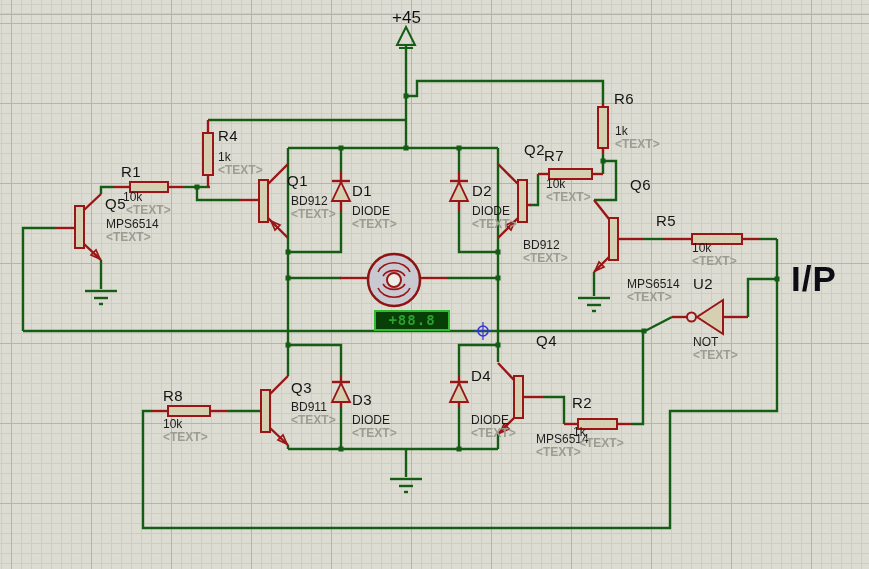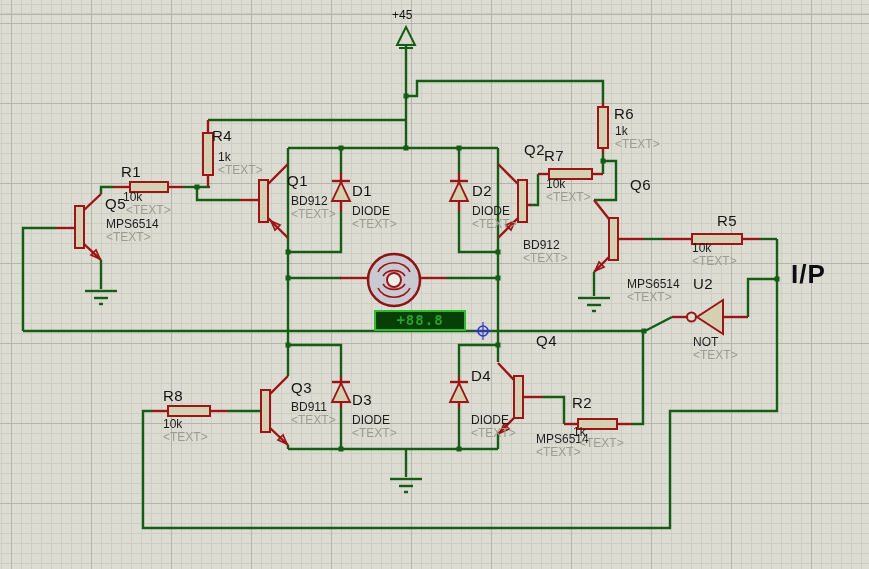--- a/index.html
+++ b/index.html
@@ -11,25 +11,25 @@
       repeating-linear-gradient(90deg,#b4b4ac 0 1px,transparent 1px 80px),
       repeating-linear-gradient(0deg,#b4b4ac 0 1px,transparent 1px 80px),
       repeating-linear-gradient(90deg,#cdcdc3 0 1px,transparent 1px 10px),
       repeating-linear-gradient(0deg,#cdcdc3 0 1px,transparent 1px 10px);
     background-position:11px 0,0 15px,1px 0,0 5px;
   }
   svg{position:absolute;left:0;top:0;z-index:1;}
   .lb{position:absolute;z-index:2;white-space:nowrap;line-height:1;}
   .ref{font-size:15px;color:#141414;letter-spacing:.5px;}
   .val{font-size:12px;color:#1d1d1d;}
-  .ph{font-size:12px;color:#9c9c92;}
-  .pwr{font-size:12px;color:#101010;text-align:right;}
-  .ip{font-size:26px;font-weight:bold;color:#0c0c14;letter-spacing:1px;}
+  .ph{font-size:12px;color:#9c9c92;font-weight:bold;}
+  .pwr{font-size:17px;color:#101010;text-align:right;}
+  .ip{font-size:35px;font-weight:bold;color:#0c0c14;letter-spacing:1px;}
   .lcd{
-    position:absolute;z-index:2;left:374px;top:310px;width:92px;height:21px;
+    position:absolute;z-index:2;left:374px;top:310px;width:76px;height:21px;
     background:#073f07;border:2px solid #2fbd2f;box-sizing:border-box;
     color:#2da12d;font-family:"DejaVu Sans Mono",monospace;font-weight:bold;
     font-size:14px;text-align:center;line-height:17px;letter-spacing:1px;
   }
 </style>
 </head>
 <body>
 
 <div id="canvas">
 
@@ -242,21 +242,21 @@
 <div class="lcd"><span>+88.8</span></div>
 
 <span class="lb ref" style="left:121px;top:164px">R1</span>
 <span class="lb val" style="left:123px;top:191px">10k</span>
 <span class="lb ph" style="left:126px;top:204px">&lt;TEXT&gt;</span>
 
 <span class="lb ref" style="left:105px;top:196px">Q5</span>
 <span class="lb val" style="left:106px;top:218px">MPS6514</span>
 <span class="lb ph" style="left:106px;top:231px">&lt;TEXT&gt;</span>
 
-<span class="lb ref" style="left:212px;top:128px">R4</span>
+<span class="lb ref" style="left:218px;top:128px">R4</span>
 <span class="lb val" style="left:218px;top:151px">1k</span>
 <span class="lb ph" style="left:218px;top:164px">&lt;TEXT&gt;</span>
 
 <span class="lb ref" style="left:287px;top:173px">Q1</span>
 <span class="lb val" style="left:291px;top:195px">BD912</span>
 <span class="lb ph" style="left:291px;top:208px">&lt;TEXT&gt;</span>
 
 <span class="lb ref" style="left:352px;top:183px">D1</span>
 <span class="lb val" style="left:352px;top:205px">DIODE</span>
 <span class="lb ph" style="left:352px;top:218px">&lt;TEXT&gt;</span>
@@ -266,29 +266,29 @@
 <span class="lb ph" style="left:472px;top:218px">&lt;TEXT&gt;</span>
 
 <span class="lb ref" style="left:524px;top:142px">Q2</span>
 <span class="lb val" style="left:523px;top:239px">BD912</span>
 <span class="lb ph" style="left:523px;top:252px">&lt;TEXT&gt;</span>
 
 <span class="lb ref" style="left:544px;top:148px">R7</span>
 <span class="lb val" style="left:546px;top:178px">10k</span>
 <span class="lb ph" style="left:546px;top:191px">&lt;TEXT&gt;</span>
 
-<span class="lb ref" style="left:614px;top:106px">R6</span>
+<span class="lb ref" style="left:614px;top:91px">R6</span>
 <span class="lb val" style="left:615px;top:125px">1k</span>
 <span class="lb ph" style="left:615px;top:138px">&lt;TEXT&gt;</span>
 
 <span class="lb ref" style="left:630px;top:177px">Q6</span>
 <span class="lb val" style="left:627px;top:278px">MPS6514</span>
 <span class="lb ph" style="left:627px;top:291px">&lt;TEXT&gt;</span>
 
-<span class="lb ref" style="left:717px;top:213px">R5</span>
+<span class="lb ref" style="left:656px;top:213px">R5</span>
 <span class="lb val" style="left:692px;top:242px">10k</span>
 <span class="lb ph" style="left:692px;top:255px">&lt;TEXT&gt;</span>
 
 <span class="lb ref" style="left:693px;top:276px">U2</span>
 <span class="lb val" style="left:693px;top:336px">NOT</span>
 <span class="lb ph" style="left:693px;top:349px">&lt;TEXT&gt;</span>
 
 <span class="lb ref" style="left:536px;top:333px">Q4</span>
 <span class="lb val" style="left:536px;top:433px">MPS6514</span>
 <span class="lb ph" style="left:536px;top:446px">&lt;TEXT&gt;</span>

